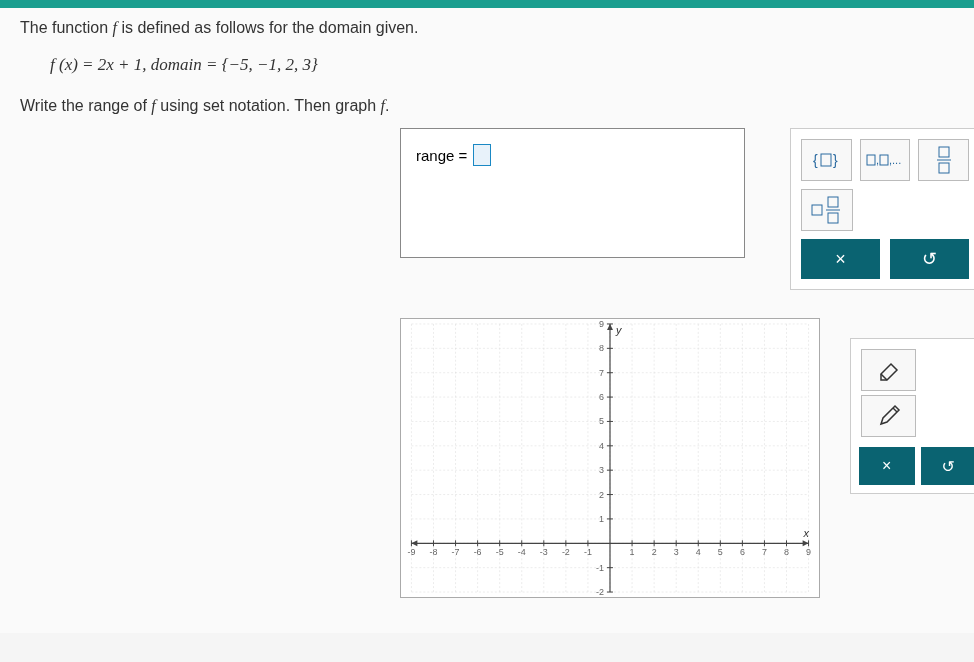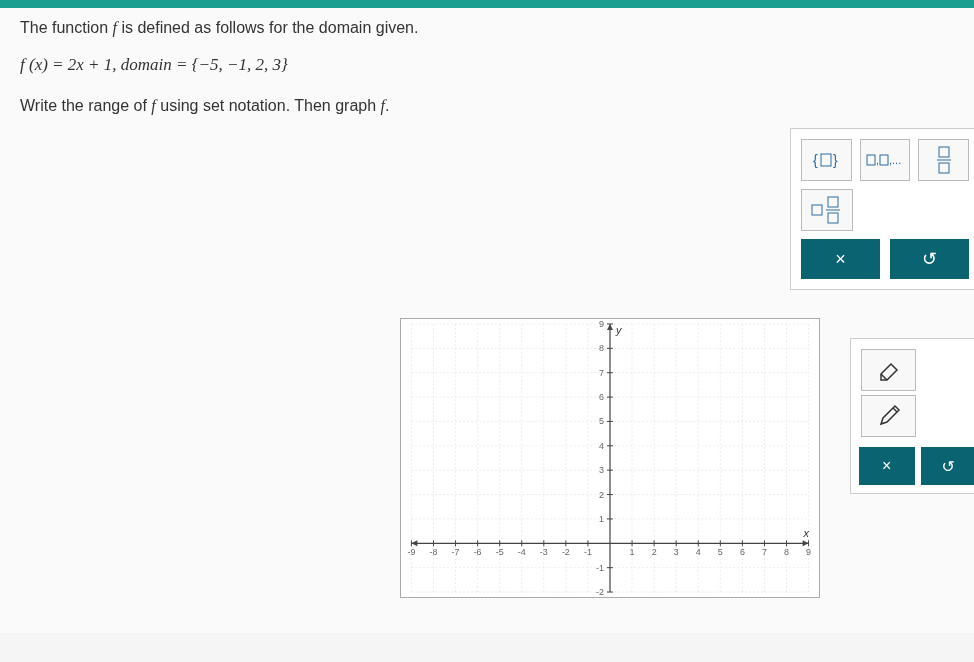--- a/index.html
+++ b/index.html
@@ -22,21 +22,21 @@
     .content {
       padding: 15px 20px;
       background: #fafafa;
     }
     .problem-text {
       font-size: 16px;
       color: #333;
       line-height: 1.6;
     }
     .problem-line1 { margin-bottom: 10px; }
-    .problem-line2 { margin-bottom: 15px; font-size: 17px; }
+    .problem-line2 { margin-left: 30px; margin-bottom: 15px; font-size: 17px; }
     .problem-line3 { }
     .italic { font-style: italic; font-family: 'Times New Roman', serif; }
     
     .work-area {
       position: relative;
       width: 100%;
       height: 500px;
     }
     
     .answer-box {
@@ -157,20 +157,26 @@
     </div>
     <div class="problem-line2">
       <span class="italic">f (x) = 2x + 1,   domain  = {−5, −1, 2, 3}</span>
     </div>
     <div class="problem-line3">
       <span>Write the range of </span><span class="italic">f</span><span> using set notation. Then graph </span><span class="italic">f</span><span>.</span>
     </div>
   </div>
 
   <div class="work-area">
+    <div class="answer-box">
+      <div class="range-line">
+        <span>range =</span>
+        <span class="input-placeholder"></span>
+      </div>
+    </div>
 
     <div class="keypad1">
       <div class="keypad-row">
         <div class="keypad-btn">
           <svg width="30" height="20">
               <text x="2" y="15" font-size="14" fill="#2a6aa0">{</text>
               <rect x="10" y="4" width="10" height="12" fill="none" stroke="#2a6aa0" stroke-width="1"></rect>
               <text x="22" y="15" font-size="14" fill="#2a6aa0">}</text>
             </svg>
         </div>

